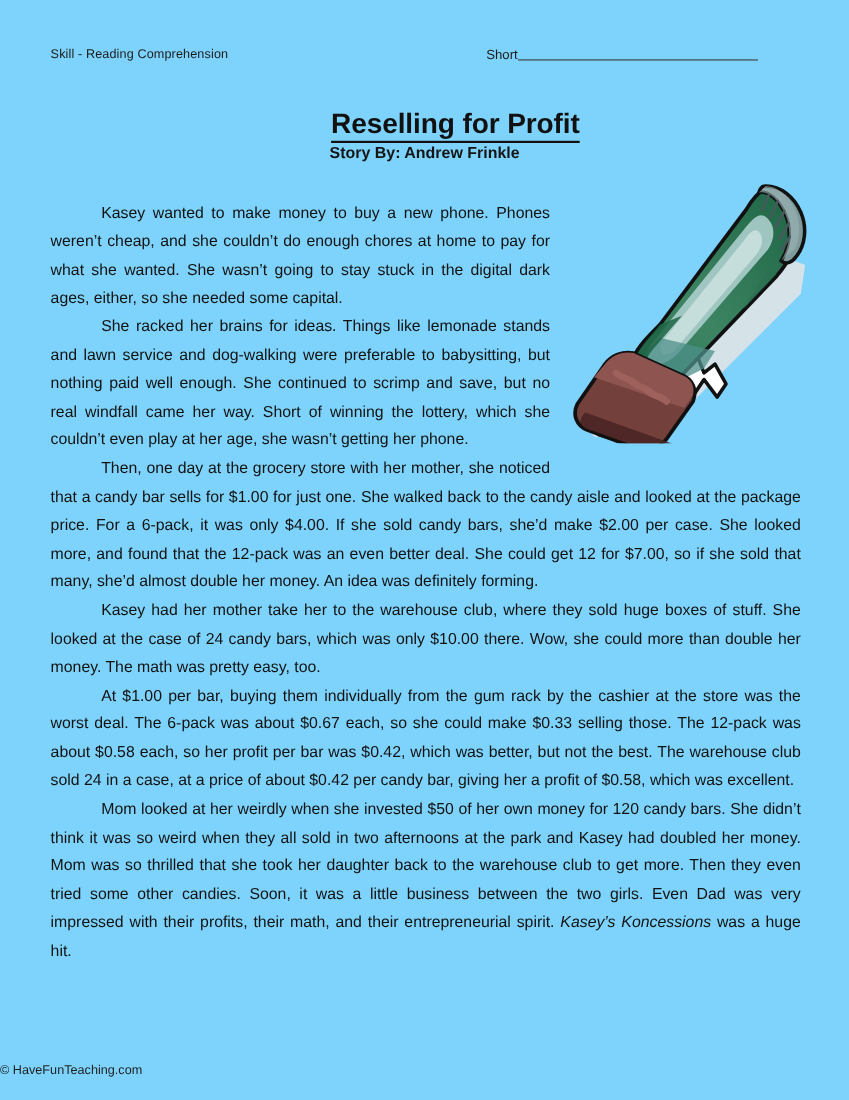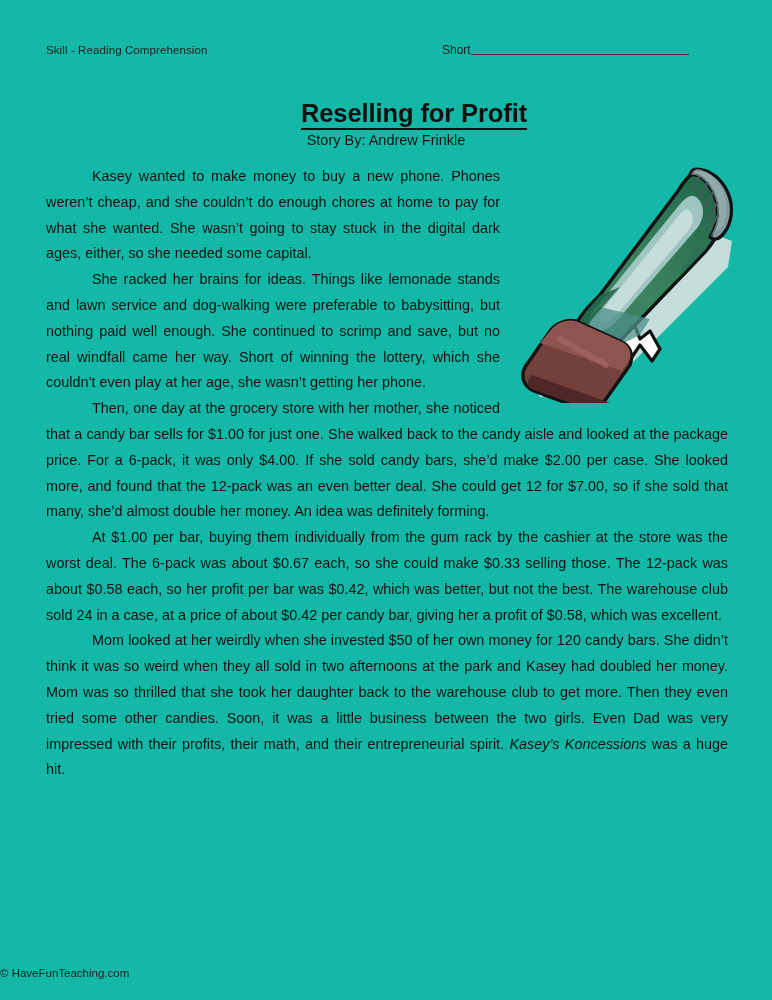--- a/index.html
+++ b/index.html
@@ -9,21 +9,21 @@
     background: #ffffff;
   }
   body {
     font-family: "Liberation Sans", sans-serif;
     color: #1a1a1a;
   }
   .page {
     position: relative;
     width: 772px;
     height: 1000px;
-    background: #14b8a6;
+    background: #7dd3fc;
     overflow: hidden;
     box-sizing: border-box;
   }
 
   
   .header-row {
     position: absolute;
     top: 44px;
     left: 46px;
     right: 46px;
@@ -76,28 +76,28 @@
     border-bottom: 2.4px solid #111111;
     padding-bottom: 1px;
   }
   .doc-byline {
     position: absolute;
     top: 132px;
     left: 0;
     width: 100%;
     text-align: center;
     font-size: 14.5px;
-    font-weight: normal;
+    font-weight: bold;
     color: #151515;
   }
 
   
   .story {
     position: absolute;
-    top: 164px;
+    top: 182px;
     left: 46px;
     width: 682px;
     font-size: 14.4px;
     line-height: 25.8px;
     text-align: justify;
     color: #121212;
   }
   .story p {
     margin: 0;
     text-indent: 46px;
@@ -235,19 +235,20 @@
       </g>
     </svg>
   </div>
 
   <div class="story">
     <div class="art-float"></div>
 
     <p>Kasey wanted to make money to buy a new phone. Phones weren’t cheap, and she couldn’t do enough chores at home to pay for what she wanted. She wasn’t going to stay stuck in the digital dark ages, either, so she needed some capital.</p>
     <p>She racked her brains for ideas. Things like lemonade stands and lawn service and dog-walking were preferable to babysitting, but nothing paid well enough. She continued to scrimp and save, but no real windfall came her way. Short of winning the lottery, which she couldn’t even play at her age, she wasn’t getting her phone.</p>
     <p>Then, one day at the grocery store with her mother, she noticed that a candy bar sells for $1.00 for just one. She walked back to the candy aisle and looked at the package price. For a 6-pack, it was only $4.00. If she sold candy bars, she’d make $2.00 per case. She looked more, and found that the 12-pack was an even better deal. She could get 12 for $7.00, so if she sold that many, she’d almost double her money. An idea was definitely forming.</p>
+    <p>Kasey had her mother take her to the warehouse club, where they sold huge boxes of stuff. She looked at the case of 24 candy bars, which was only $10.00 there. Wow, she could more than double her money. The math was pretty easy, too.</p>
     <p>At $1.00 per bar, buying them individually from the gum rack by the cashier at the store was the worst deal. The 6-pack was about $0.67 each, so she could make $0.33 selling those. The 12-pack was about $0.58 each, so her profit per bar was $0.42, which was better, but not the best. The warehouse club sold 24 in a case, at a price of about $0.42 per candy bar, giving her a profit of $0.58, which was excellent.</p>
     <p class="last-indent"><span>Mom looked at her weirdly when she invested $50 of her own money for 120 candy bars. She didn’t think it was so weird when they all sold in two afternoons at the park and Kasey had doubled her money. Mom was so thrilled that she took her daughter back to the warehouse club to get more. Then they even tried some other candies. Soon, it was a little business between the two girls. Even Dad was very impressed with their profits, their math, and their entrepreneurial spirit. </span><span class="italic-title">Kasey’s Koncessions</span><span> was a huge hit.</span></p>
   </div>
 
   <div class="footer">© HaveFunTeaching.com</div>
 
 </div>
 
 </body></html>

